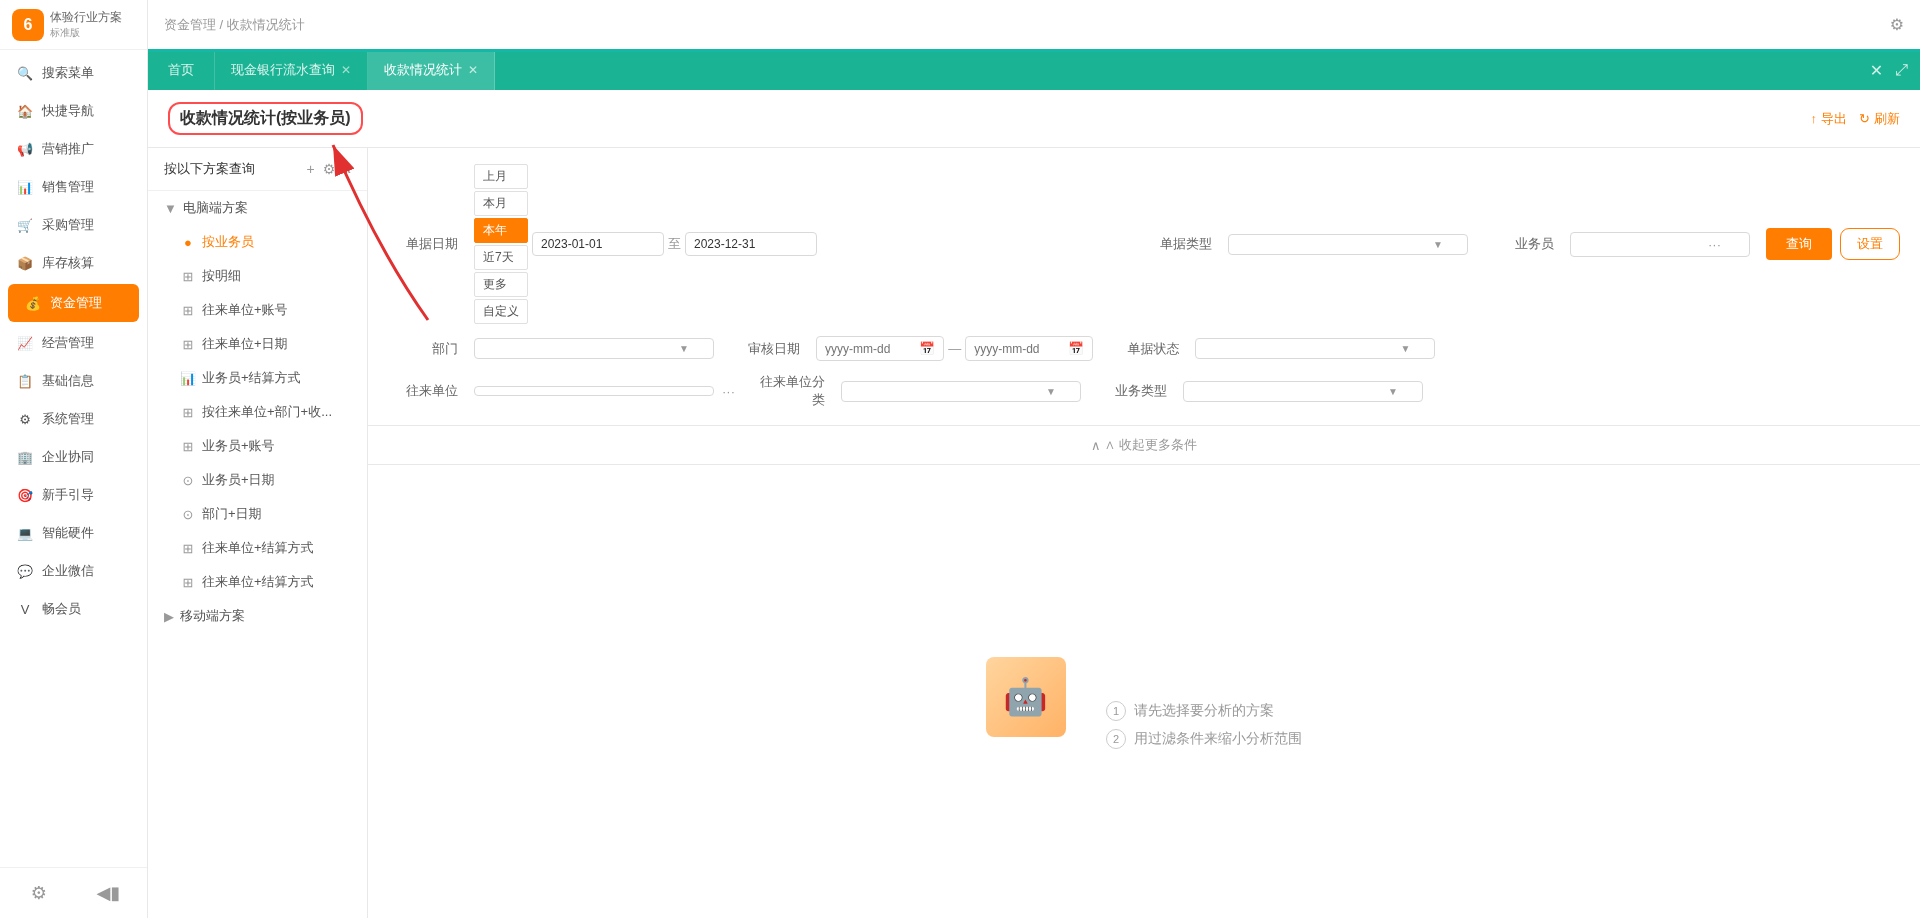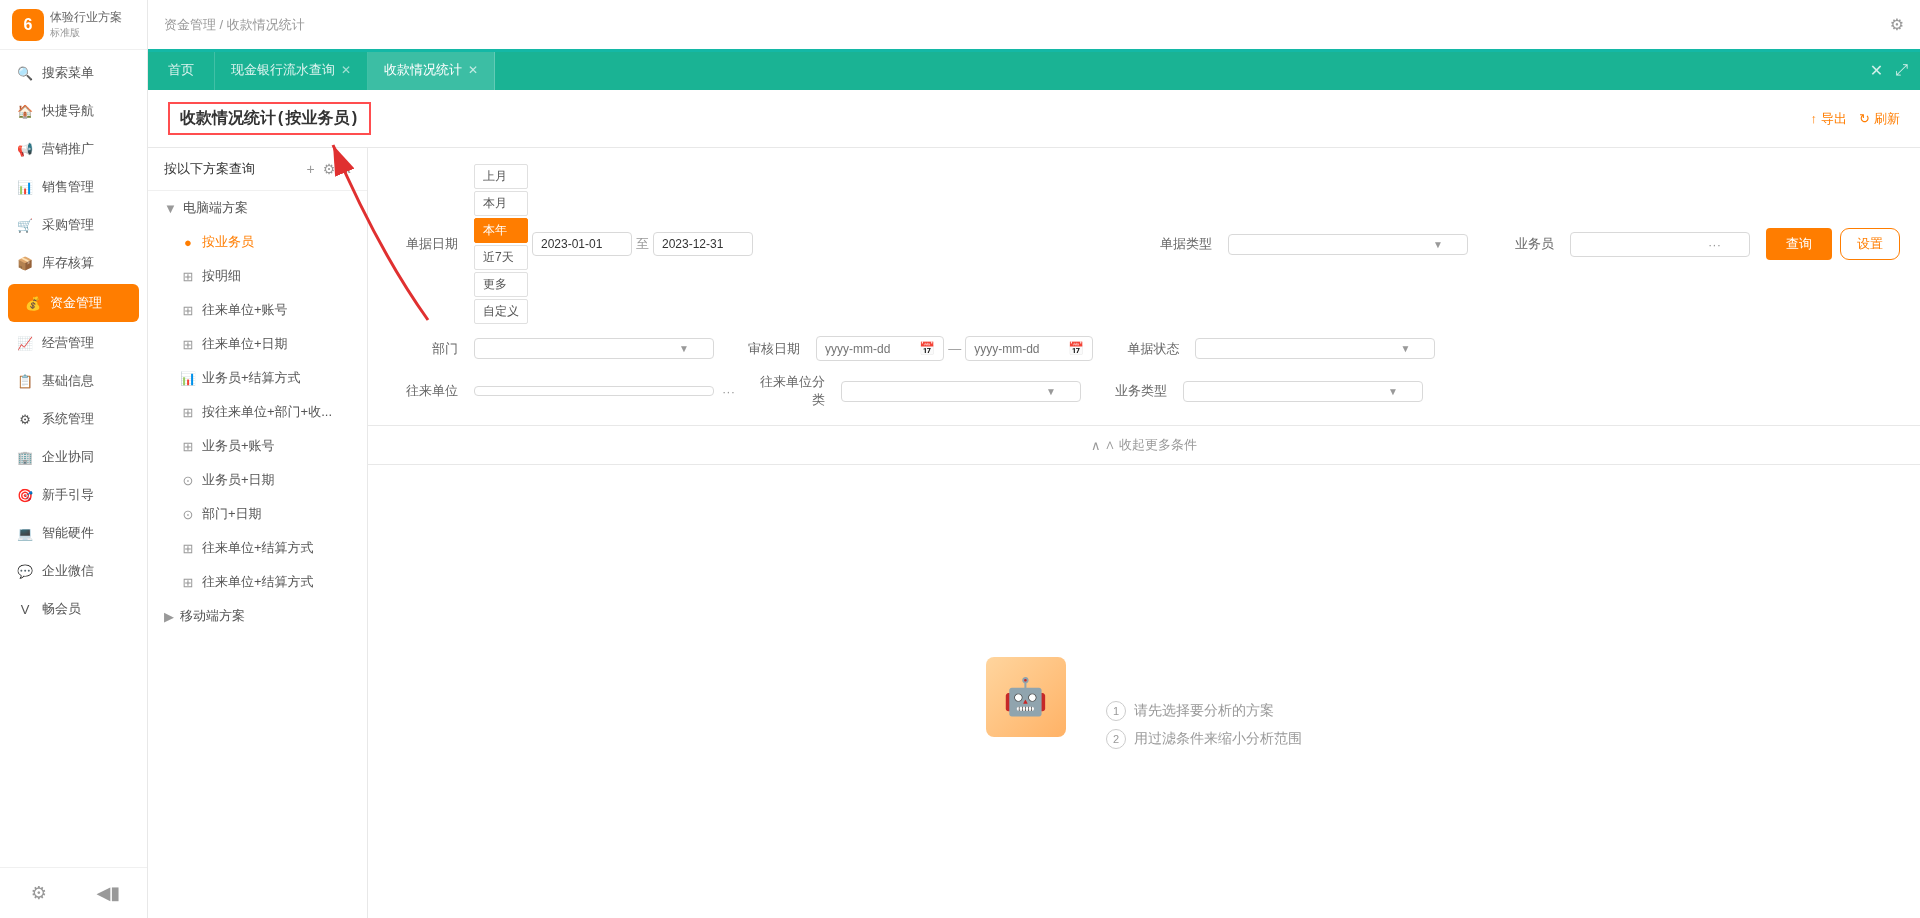--- a/index.html
+++ b/index.html
@@ -60,21 +60,21 @@
       position: fixed; left: 148px; right: 0; top: 90px; bottom: 0;
       background: #f5f5f5; overflow: hidden;
     }
 
     
     .page-header {
       background: #fff; padding: 12px 20px; display: flex; align-items: center;
       justify-content: space-between; border-bottom: 1px solid #e8e8e8;
     }
     .page-title-box {
-      border: 2px solid #ff4d4f; border-radius: 0; padding: 4px 10px; font-family: Liberation Mono, monospace;
+      border: 2px solid #ff4d4f; border-radius: 12px; padding: 4px 10px;
     }
     .page-title { font-size: 16px; font-weight: 600; color: #333; }
     .page-header-actions { display: flex; align-items: center; gap: 12px; }
     .action-btn { display: flex; align-items: center; gap: 4px; color: #ff7d00; cursor: pointer; font-size: 13px; }
 
     
     .content-area {
       display: flex; height: calc(100% - 48px); overflow: hidden;
     }
 
@@ -111,21 +111,21 @@
     }
     .filter-row {
       display: flex; align-items: center; gap: 16px; margin-bottom: 12px;
     }
     .filter-row:last-child { margin-bottom: 0; }
     .filter-label { color: #666; font-size: 13px; width: 70px; text-align: right; flex-shrink: 0; }
     .filter-control { display: flex; align-items: center; gap: 4px; flex: 1; }
     .date-tabs { display: flex; gap: 2px; flex-direction: column; }
     .date-tab { padding: 3px 8px; border: 1px solid #e0e0e0; cursor: pointer; font-size: 12px; color: #555; border-radius: 2px; }
     .date-tab.active { background: #ff7d00; color: #fff; border-color: #ff7d00; }
-    .date-input { border: 1px solid #d9d9d9; border-radius: 4px; padding: 4px 8px; font-size: 12px; color: #333; width: 100px; }
+    .date-input { border: 1px solid #d9d9d9; border-radius: 4px; padding: 4px 8px; font-size: 12px; color: #333; width: 132px; }
     .date-range { display: flex; align-items: center; gap: 4px; }
     .date-sep { color: #999; }
     .select-control {
       border: 1px solid #d9d9d9; border-radius: 4px; padding: 4px 24px 4px 8px;
       font-size: 13px; color: #555; cursor: pointer; position: relative; display: flex;
       align-items: center; min-width: 180px; background: #fff; justify-content: space-between;
     }
     .select-arrow { color: #999; font-size: 10px; }
     .filter-actions { display: flex; gap: 8px; margin-left: auto; }
     .btn-query { background: #ff7d00; color: #fff; border: none; border-radius: 4px; padding: 6px 20px; cursor: pointer; font-size: 13px; }

